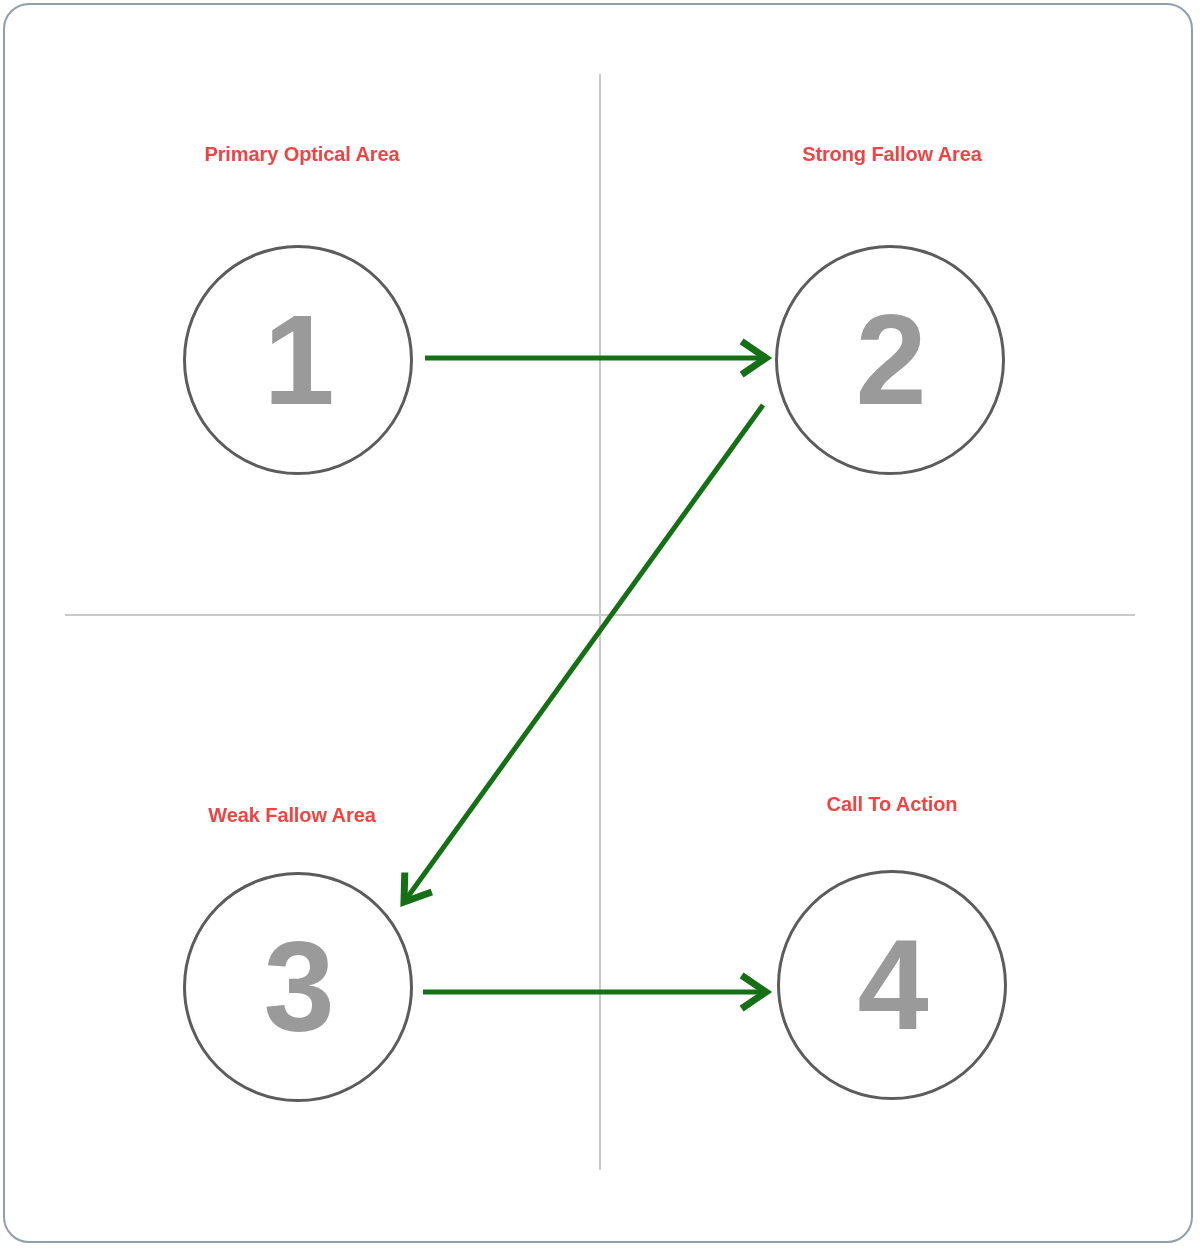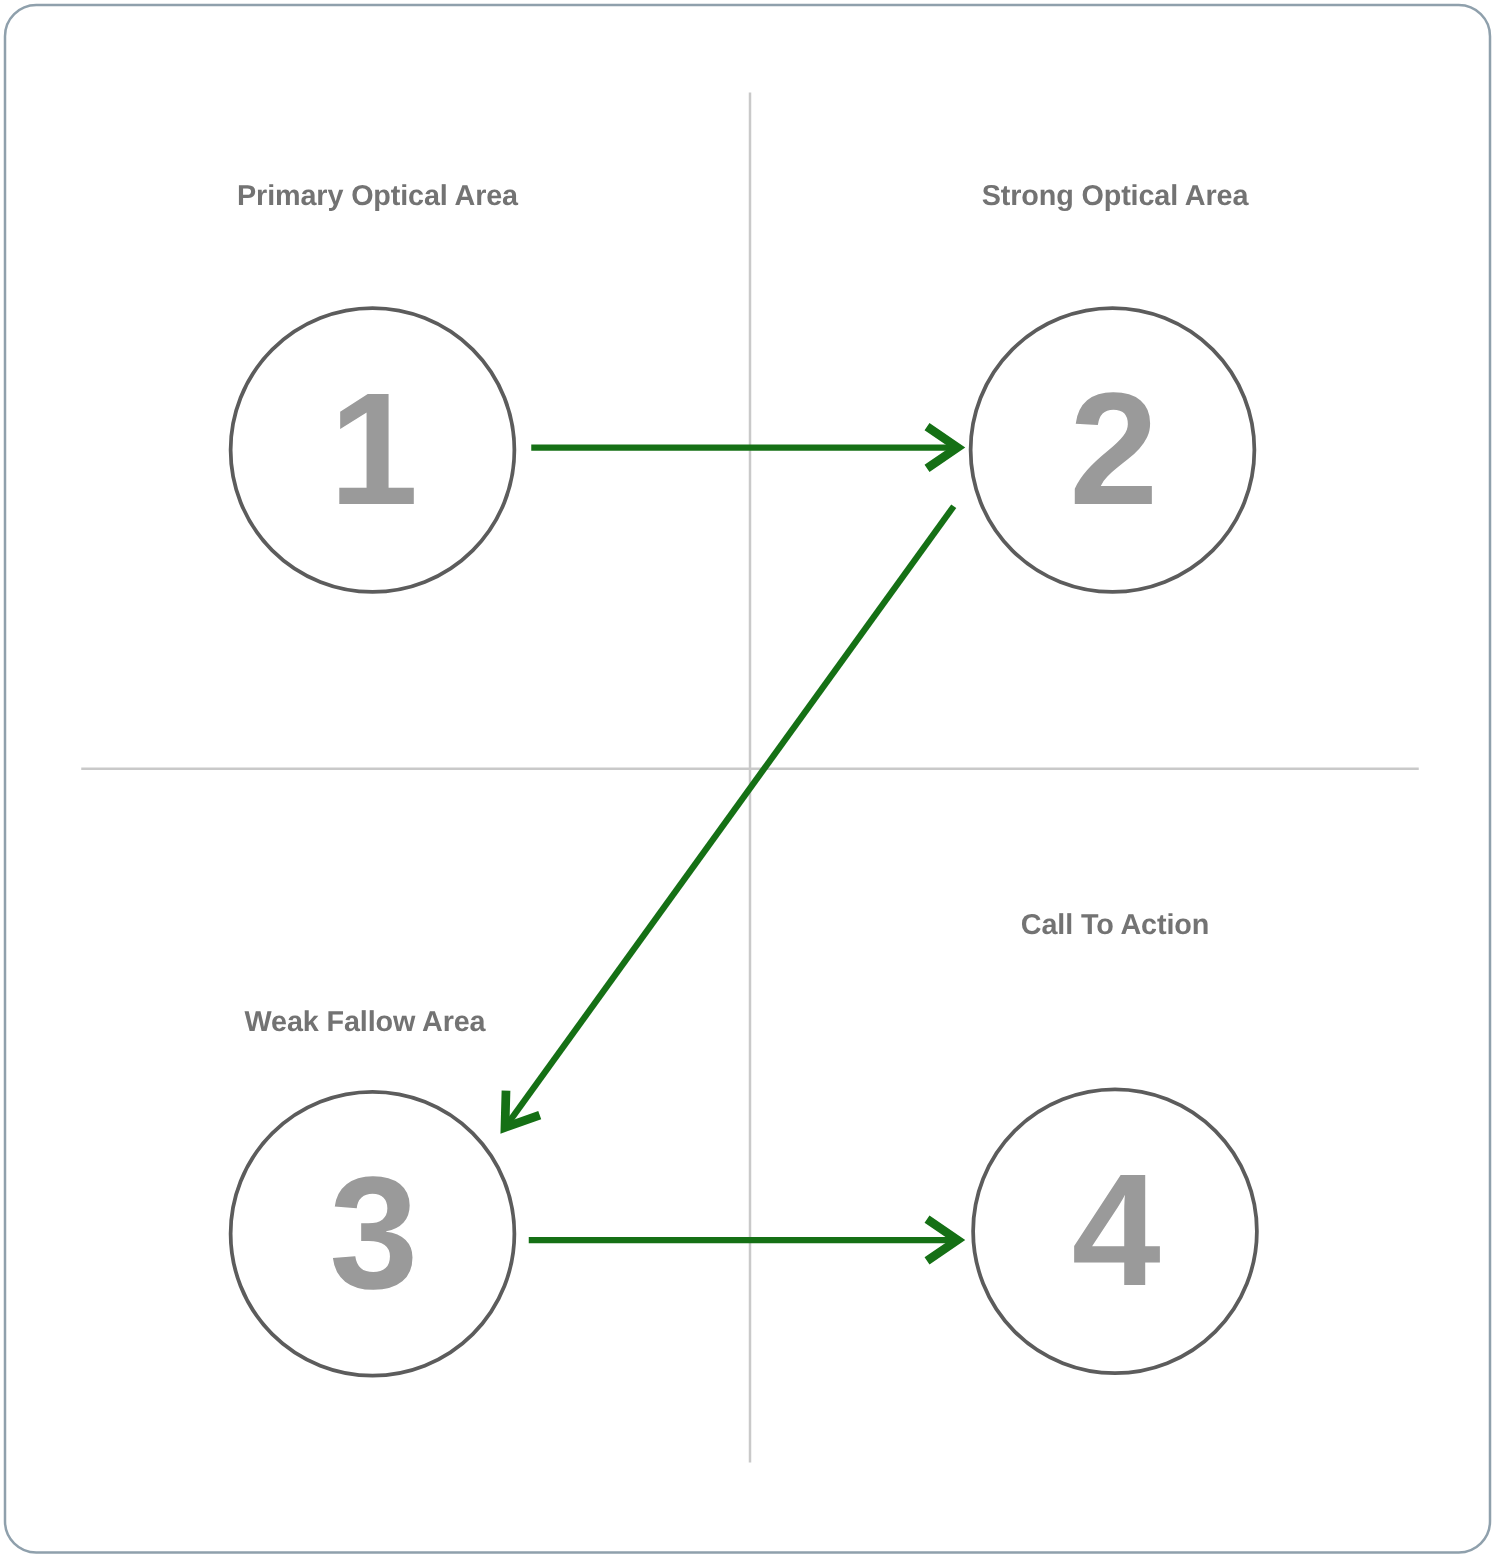--- a/index.html
+++ b/index.html
@@ -39,23 +39,23 @@
     height: 1096px;
   }
   #hline {
     left: 65px;
     top: 614px;
     width: 1070px;
     height: 2px;
   }
   .quad-label {
     position: absolute;
-    font-size: 23px;
+    font-size: 20px;
     font-weight: bold;
-    color: #737373;
+    color: #ef4444;
     letter-spacing: -0.1px;
     white-space: nowrap;
     text-align: center;
     transform: translateX(-50%);
   }
   .node-circle {
     position: absolute;
     width: 230px;
     height: 230px;
     box-sizing: border-box;
@@ -91,31 +91,31 @@
   <div id="card"></div>
 
   <div class="gridline" id="vline" style="left: 599px; top: 74px; height: 1096px;"></div>
   <div class="gridline" id="hline" style="left: 65px; top: 614px; width: 1070px;"></div>
 
   <div class="quad-label" style="left:302px; top:143px;">Primary Optical Area</div>
   <div class="node-circle" style="left:183px; top:245px;">
     <span class="node-number">1</span>
   </div>
 
-  <div class="quad-label" style="left:892px; top:143px;">Strong Optical Area</div>
+  <div class="quad-label" style="left:892px; top:143px;">Strong Fallow Area</div>
   <div class="node-circle" style="left:775px; top:245px;">
     <span class="node-number">2</span>
   </div>
 
   <div class="quad-label" style="left:292px; top:804px;">Weak Fallow Area</div>
   <div class="node-circle" style="left:183px; top:872px;">
     <span class="node-number">3</span>
   </div>
 
-  <div class="quad-label" style="left:892px; top:726px;">Call To Action</div>
+  <div class="quad-label" style="left:892px; top:793px;">Call To Action</div>
   <div class="node-circle" style="left:777px; top:870px;">
     <span class="node-number">4</span>
   </div>
 
   <svg id="arrow-layer" viewBox="0 0 1200 1250">
     <g id="arrow-1-to-2-group">
       <line id="a1-line" stroke="#157015" stroke-width="5" stroke-linecap="butt" x1="425" y1="358" x2="766" y2="358"></line>
       <polyline id="a1-head" fill="none" stroke="#157015" stroke-width="7" stroke-linecap="square" stroke-linejoin="miter" points="744.5,372.7 766,358 744.5,343.3"></polyline>
     </g>
     <g id="arrow-2-to-3-group">

